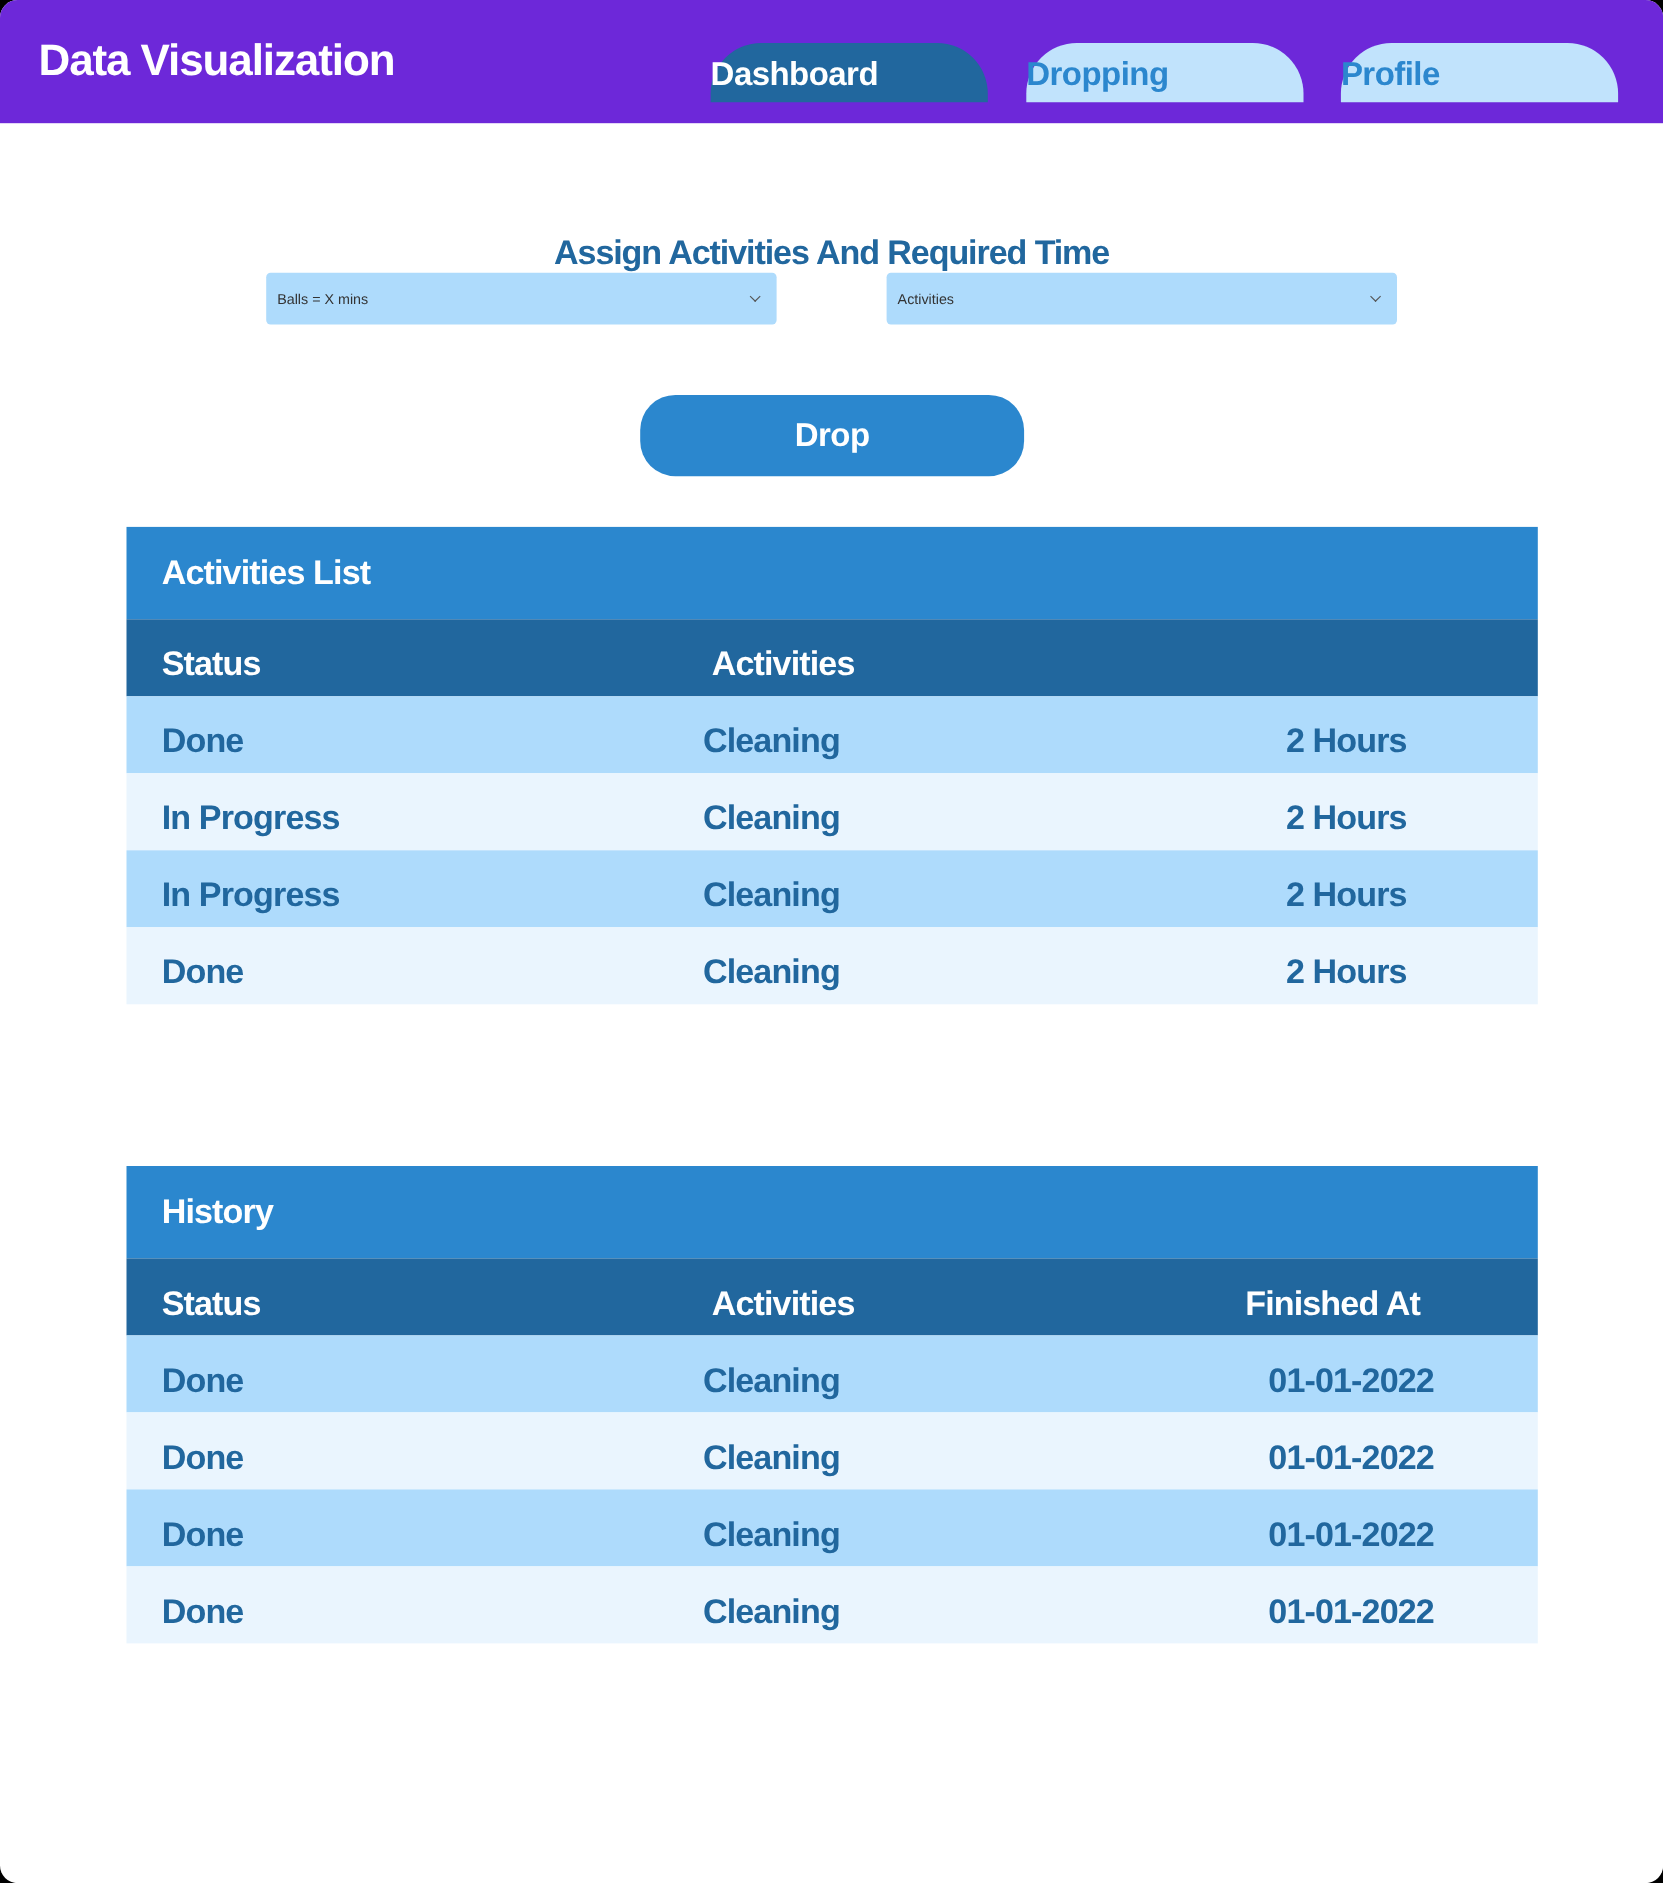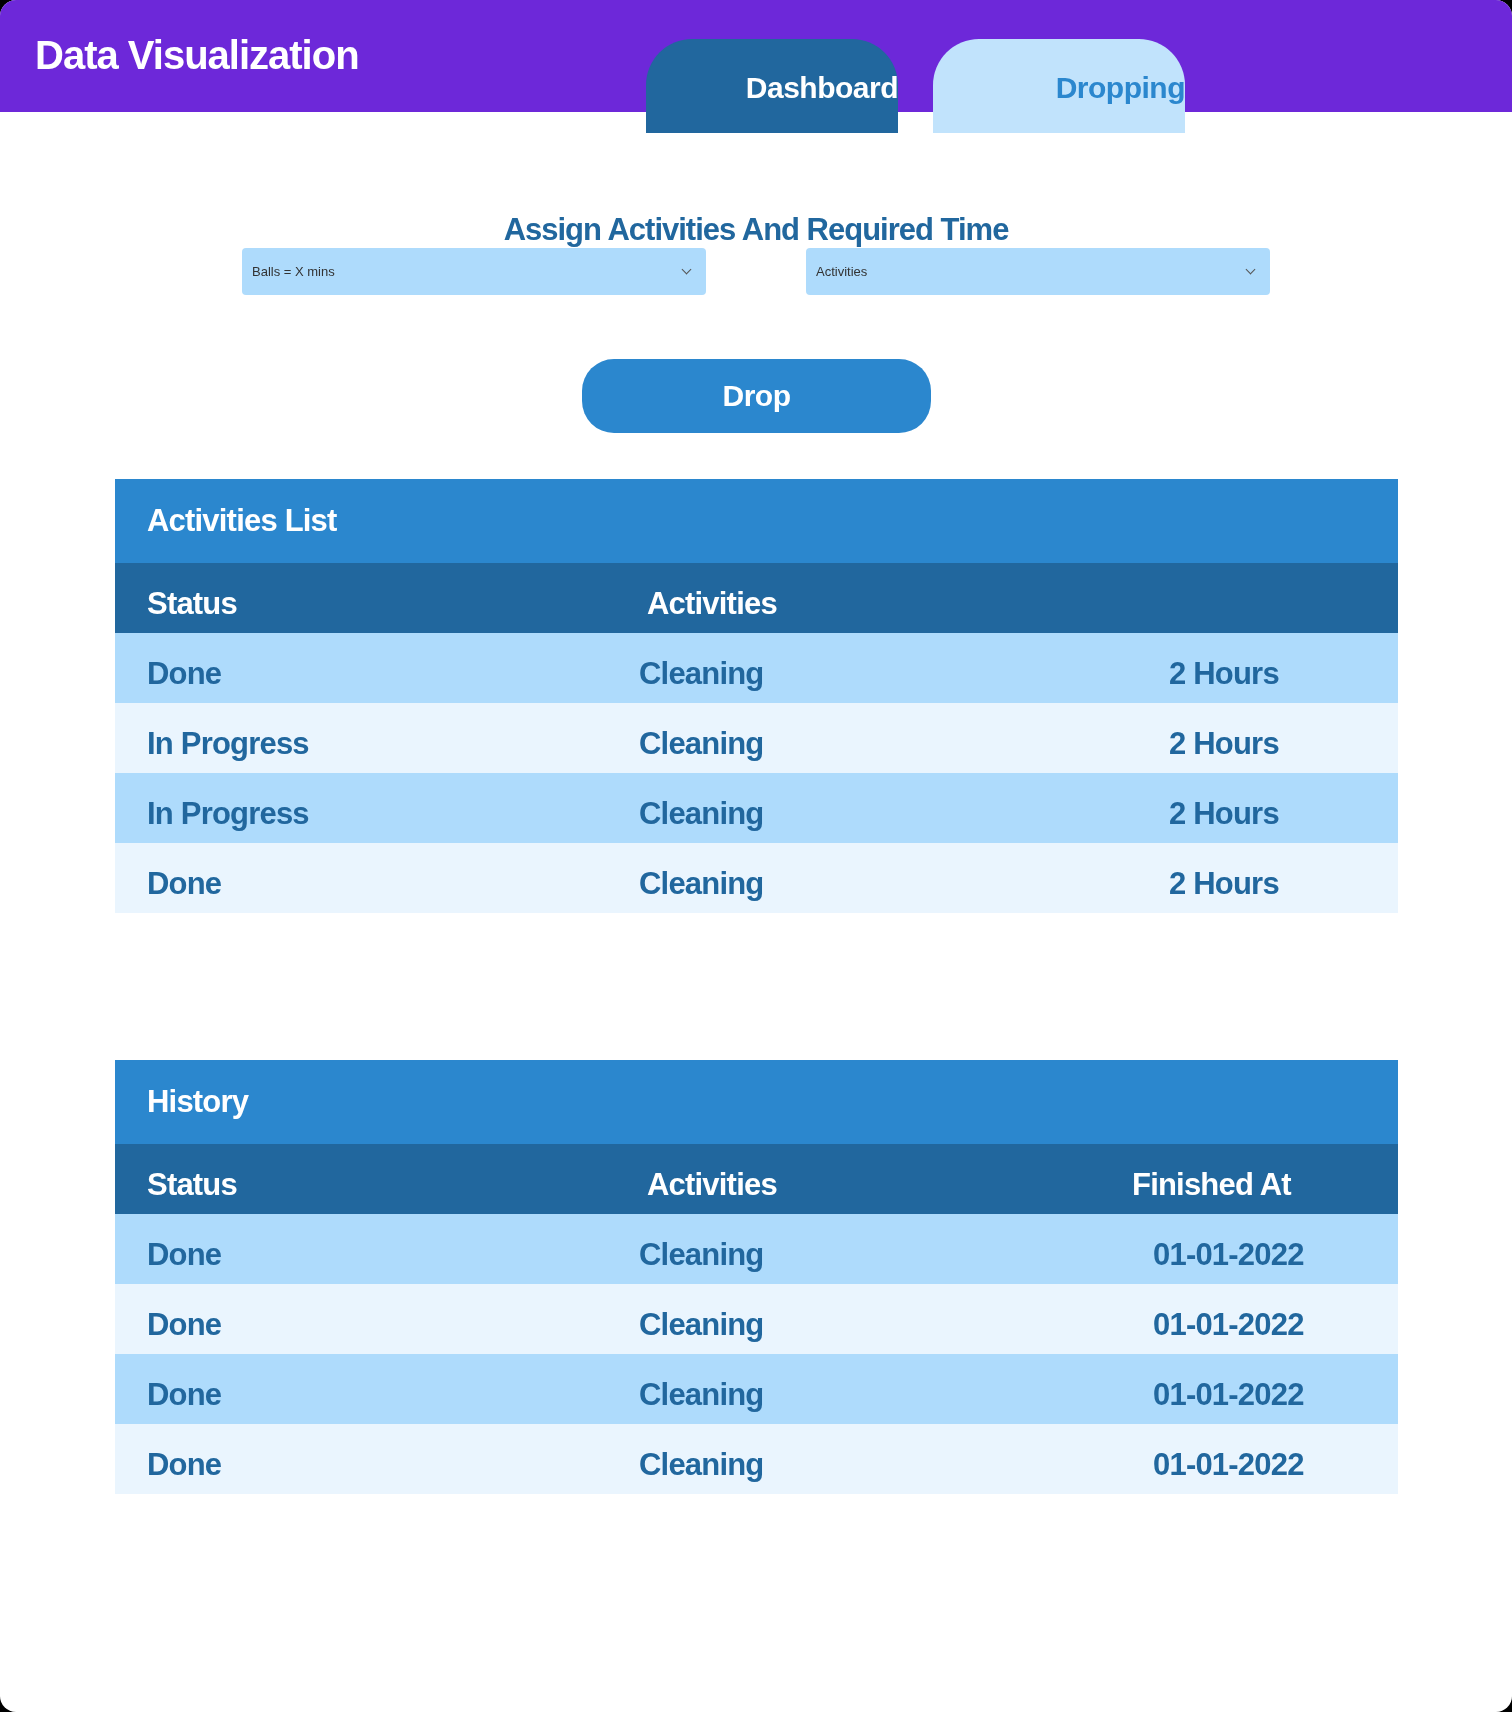--- a/index.html
+++ b/index.html
@@ -12,23 +12,23 @@
   .topbar {
     position: absolute; left: 0; top: 0; width: 1512px; height: 112px;
     background: #6d28d9;
   }
   .app-title {
     position: absolute; left: 35px; top: 32px;
     color: #fff; font-size: 40px; font-weight: 700; letter-spacing: -1px;
     line-height: 46px;
   }
   .tab {
-    position: absolute; top: 39px; height: 94px; width: 252px;
+    position: absolute; top: 39px; height: 54px; width: 252px;
     border-radius: 46px 46px 0 0;
-    display: flex; align-items: center; justify-content: flex-end;
+    display: flex; align-items: center; justify-content: flex-start;
     font-size: 30px; font-weight: 700; letter-spacing: -0.5px;
     cursor: pointer; padding-top: 4px;
   }
   .tab.active { background: #21679E; color: #ffffff; }
   .tab.inactive { background: #C1E3FC; color: #2B87CE; }
   .section-title {
     position: absolute; left: 0; width: 1512px; top: 170px;
     text-align: center; color: #21679E; font-size: 31px; font-weight: 700;
     letter-spacing: -1px; line-height: 40px; margin-top: 40px;
   }
@@ -81,20 +81,23 @@
 <div class="page">
 
   <div class="topbar">
     <div class="app-title">Data Visualization</div>
 
     <div class="tab active" style="left:646px">
       <span>Dashboard</span>
     </div>
     <div class="tab inactive" style="left:933px">
       <span>Dropping</span>
+    </div>
+    <div class="tab inactive" style="left:1219px">
+      <span>Profile</span>
     </div>
   </div>
 
   <div class="section-title">Assign Activities And Required Time</div>
 
   <div class="select" style="left:242px">
     <span class="val">Balls = X mins</span>
     <span class="chev"></span>
   </div>
 

